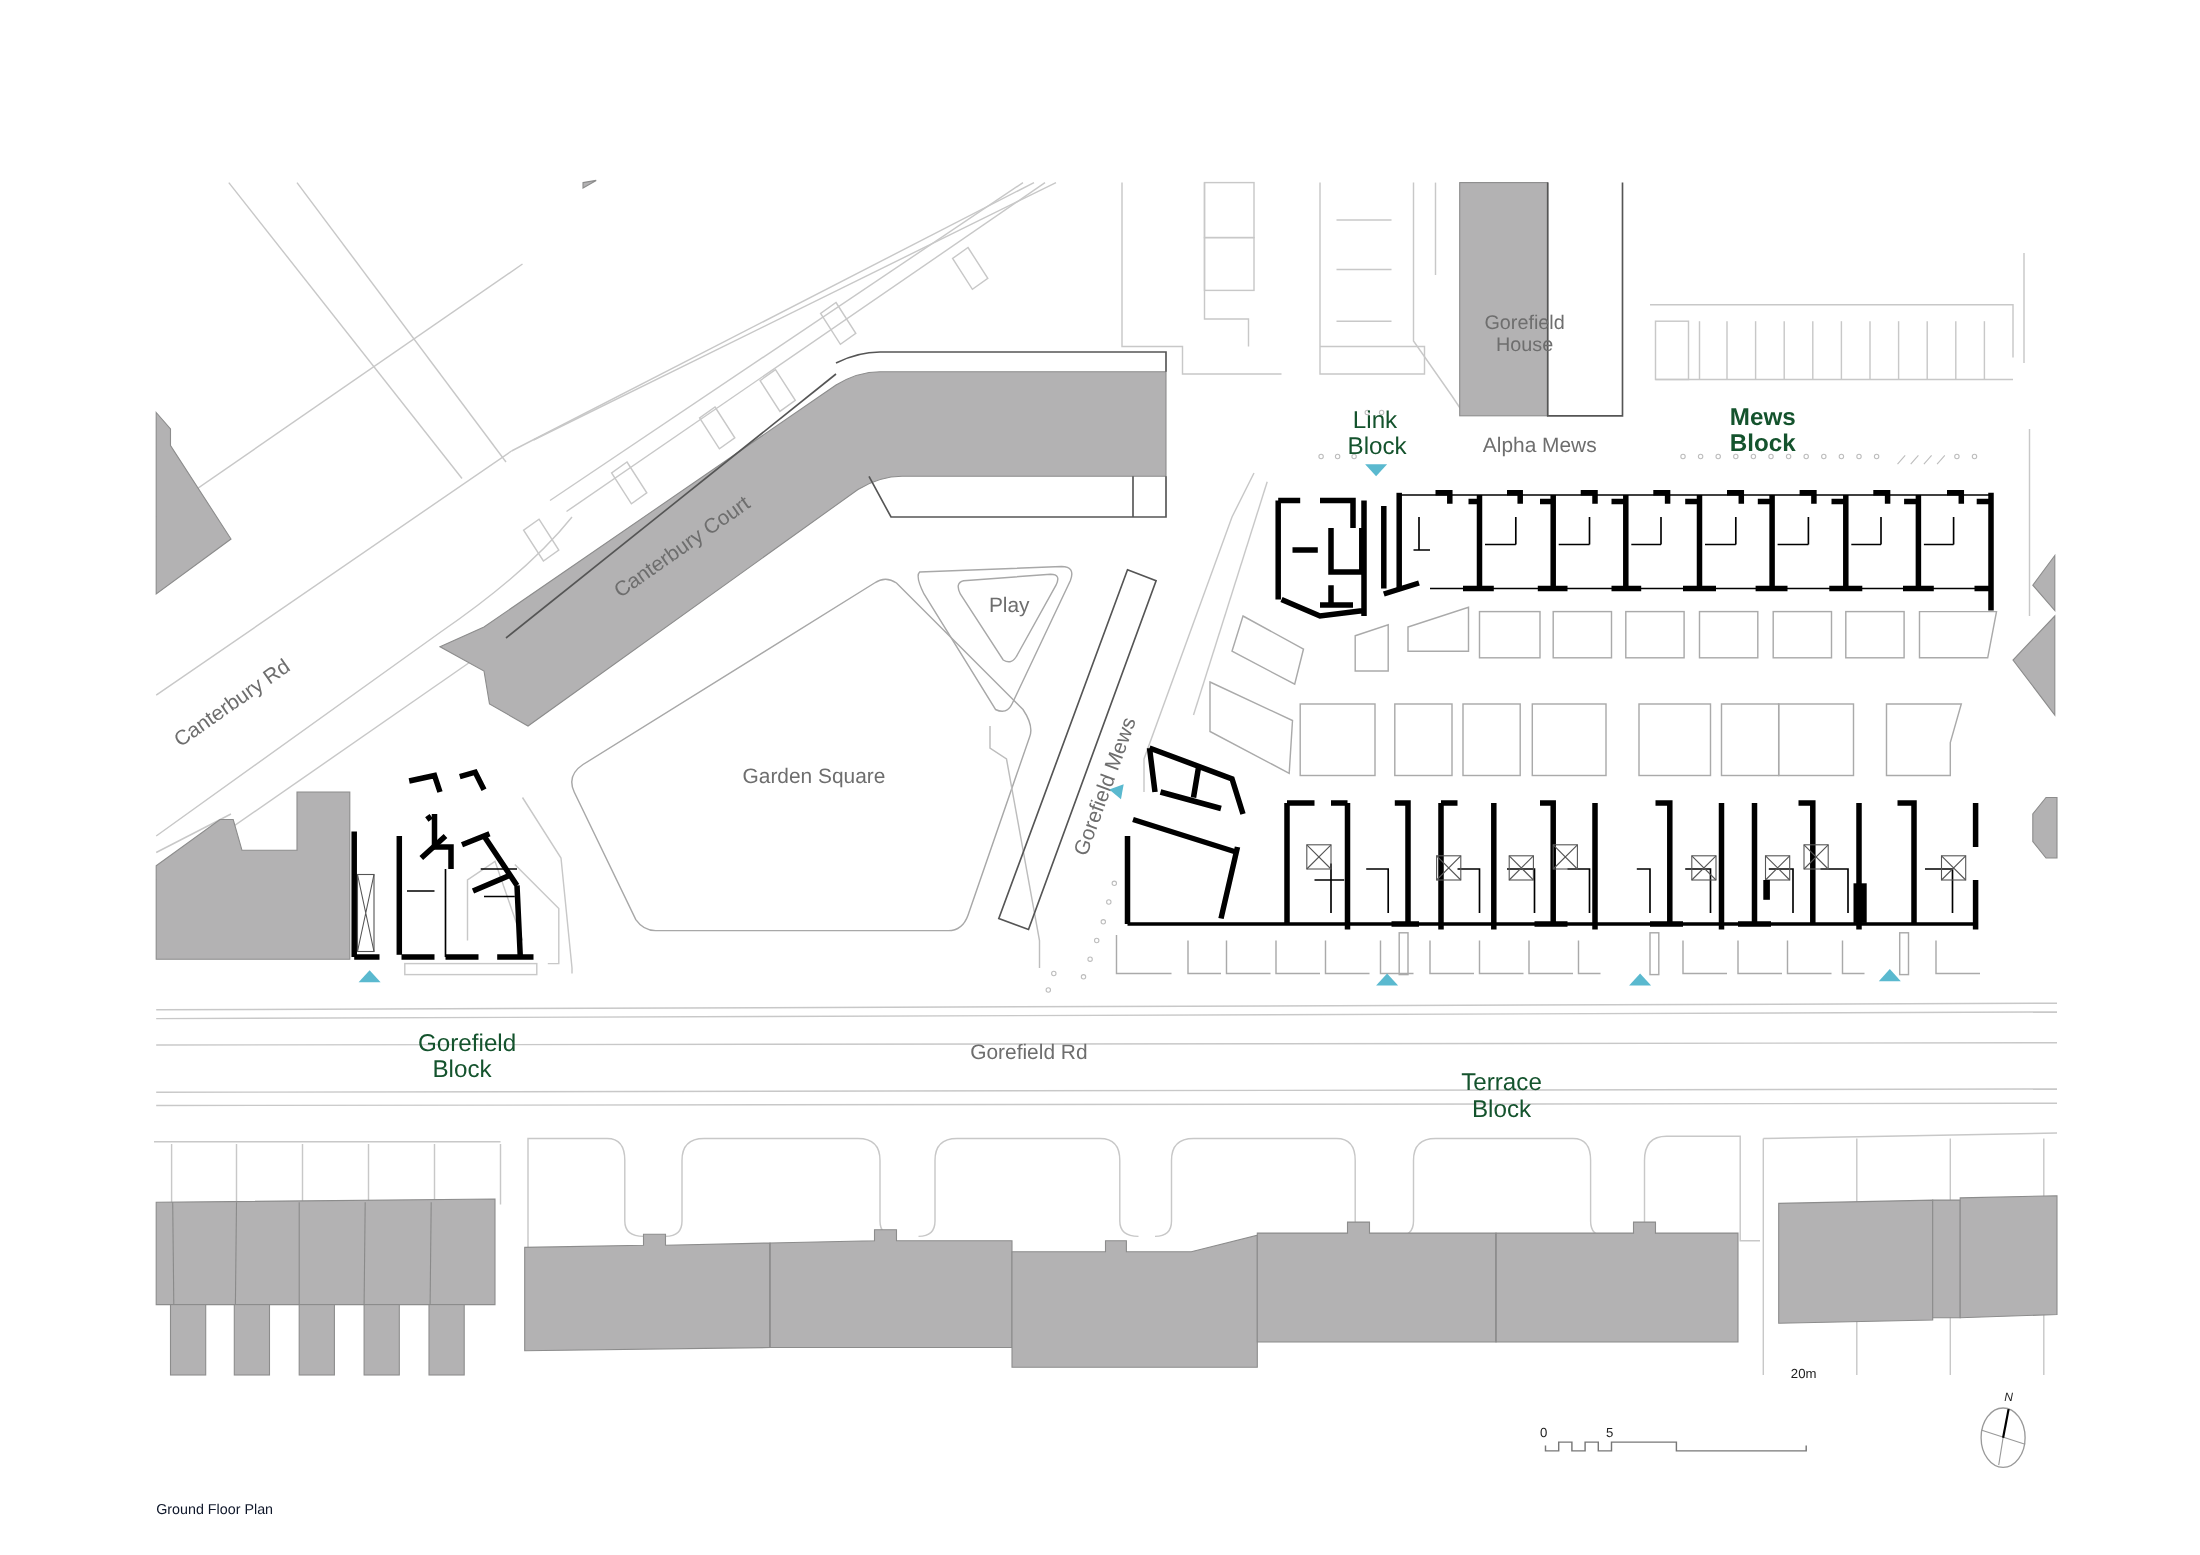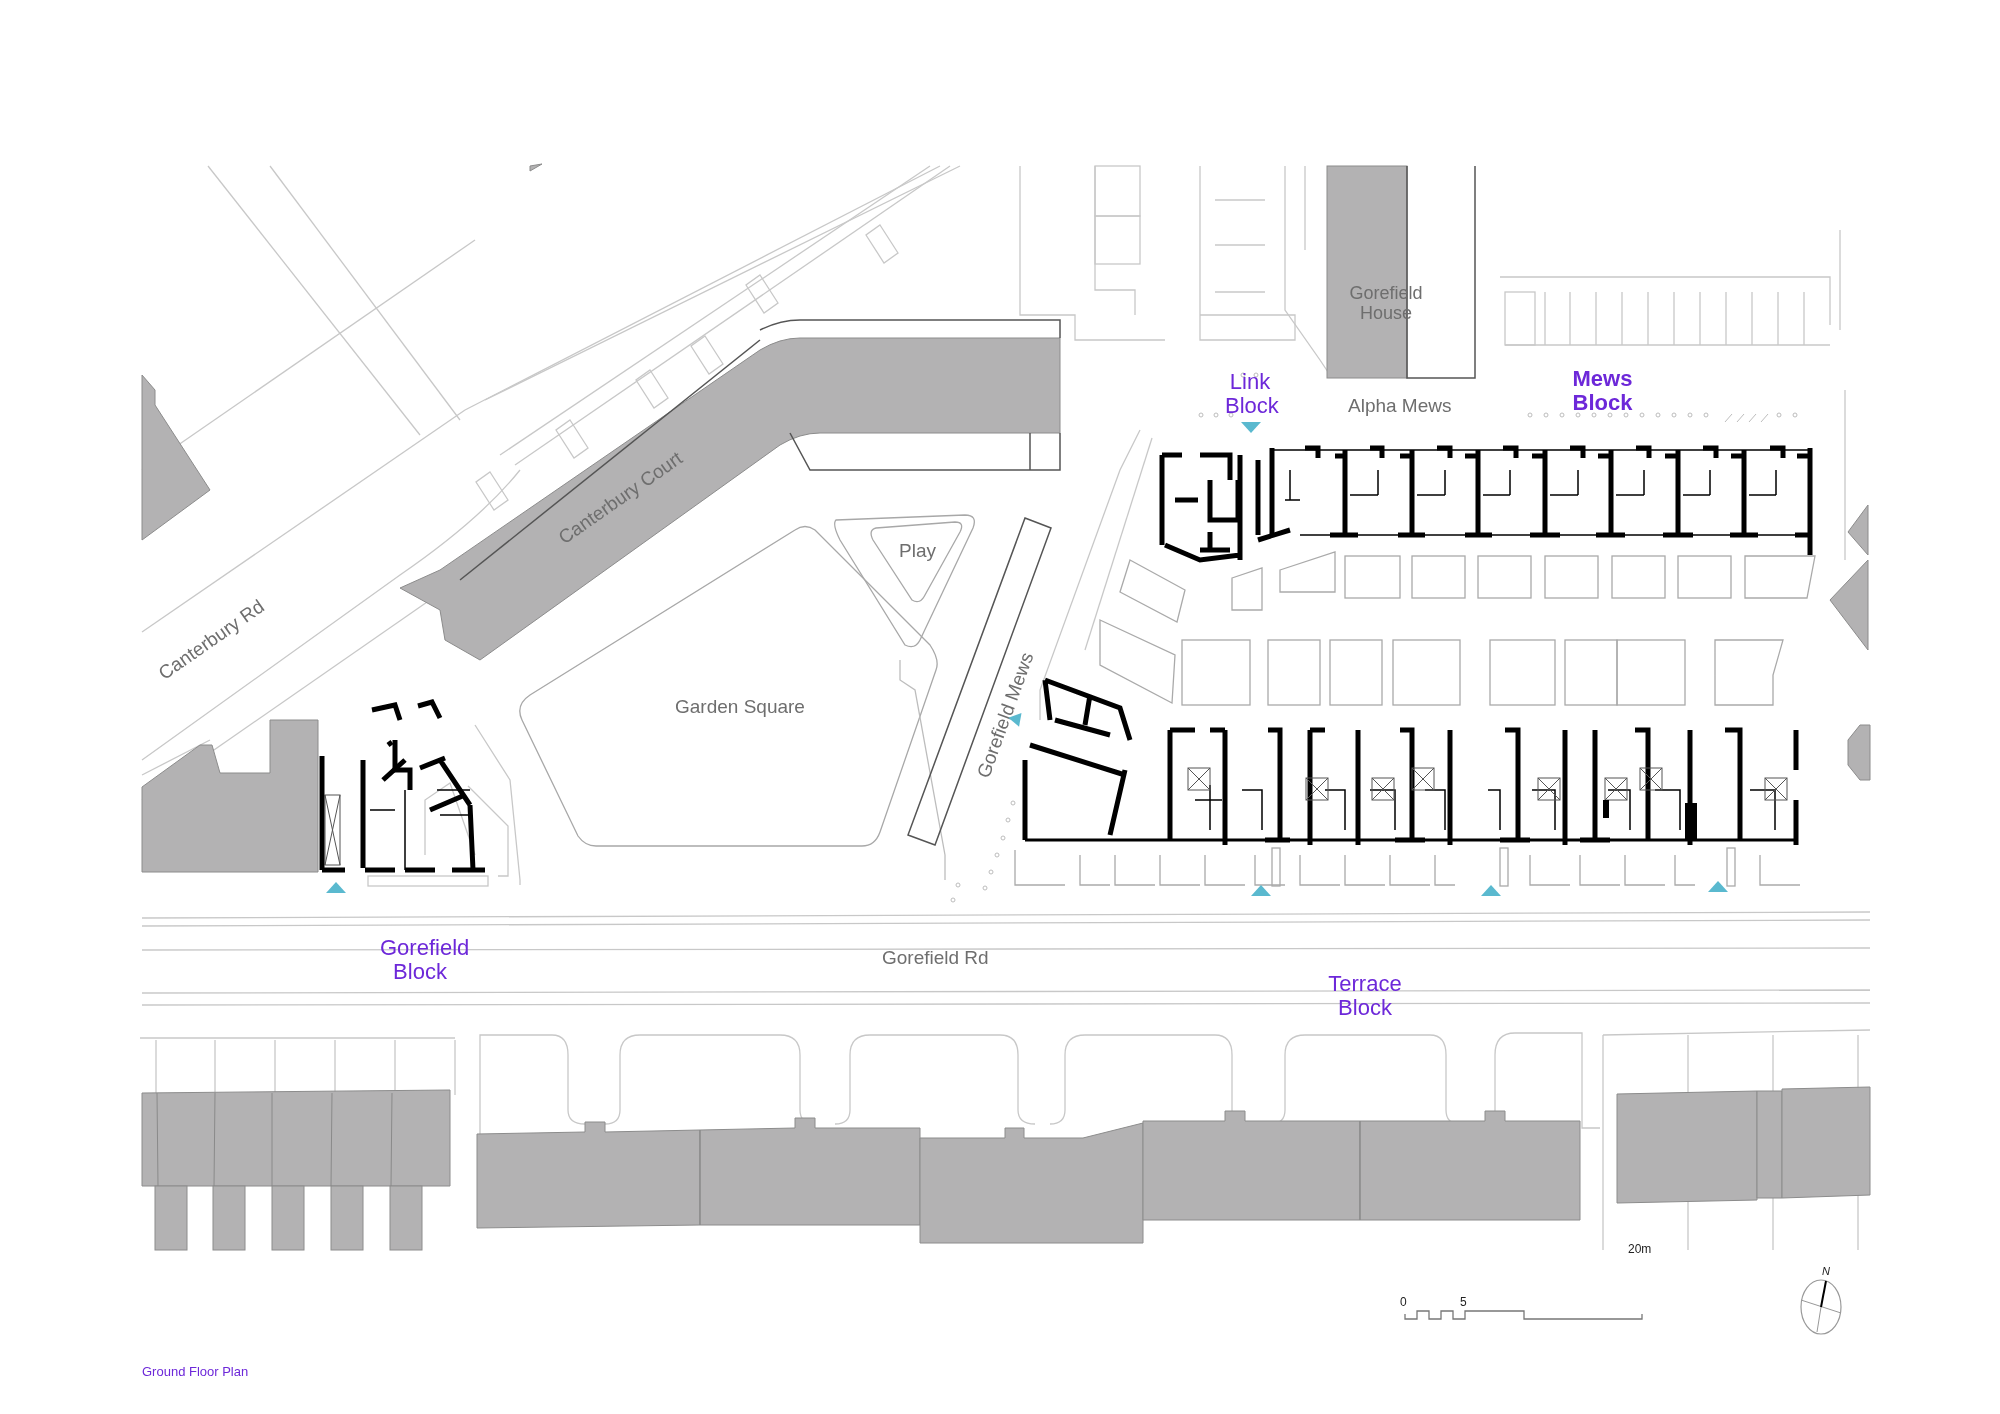--- a/index.html
+++ b/index.html
@@ -1,22 +1,22 @@
 <!DOCTYPE html>
 <html><head>
 <meta charset="utf-8">
 <style>
   html, body { margin: 0; padding: 0; background: #ffffff; }
   body { width: 2000px; height: 1414px; position: relative; overflow: hidden; font-family: "Liberation Sans", sans-serif; }
   #plan { position: absolute; left: 0; top: 0; width: 2000px; height: 1414px; }
   .lbl { position: absolute; font-family: "Liberation Sans", sans-serif; line-height: 1.1; text-align: center; white-space: nowrap; }
   .street { color: #6e6e6e; font-size: 19px; }
-  .block { color: #6d28d9; font-size: 22px; }
+  .block { color: #14532d; font-size: 22px; }
   .rot { transform-origin: center center; }
-  .caption { position: absolute; left: 142px; top: 1364px; font-size: 13px; color: #6d28d9; }
+  .caption { position: absolute; left: 142px; top: 1364px; font-size: 13px; color: #0f172a; }
   .scale-num { position: absolute; font-size: 12px; color: #222; }
   .north { position: absolute; font-size: 11px; font-style: italic; color: #222; }
   .arrow { position: absolute; width: 0; height: 0; }
   .arrow.up { border-left: 10px solid transparent; border-right: 10px solid transparent; border-bottom: 11px solid #5ab9cf; }
   .arrow.down { border-left: 10px solid transparent; border-right: 10px solid transparent; border-top: 11px solid #5ab9cf; }
 </style>
 </head>
 <body>
 
 <svg id="plan" viewBox="0 0 2000 1414" xmlns="http://www.w3.org/2000/svg">

